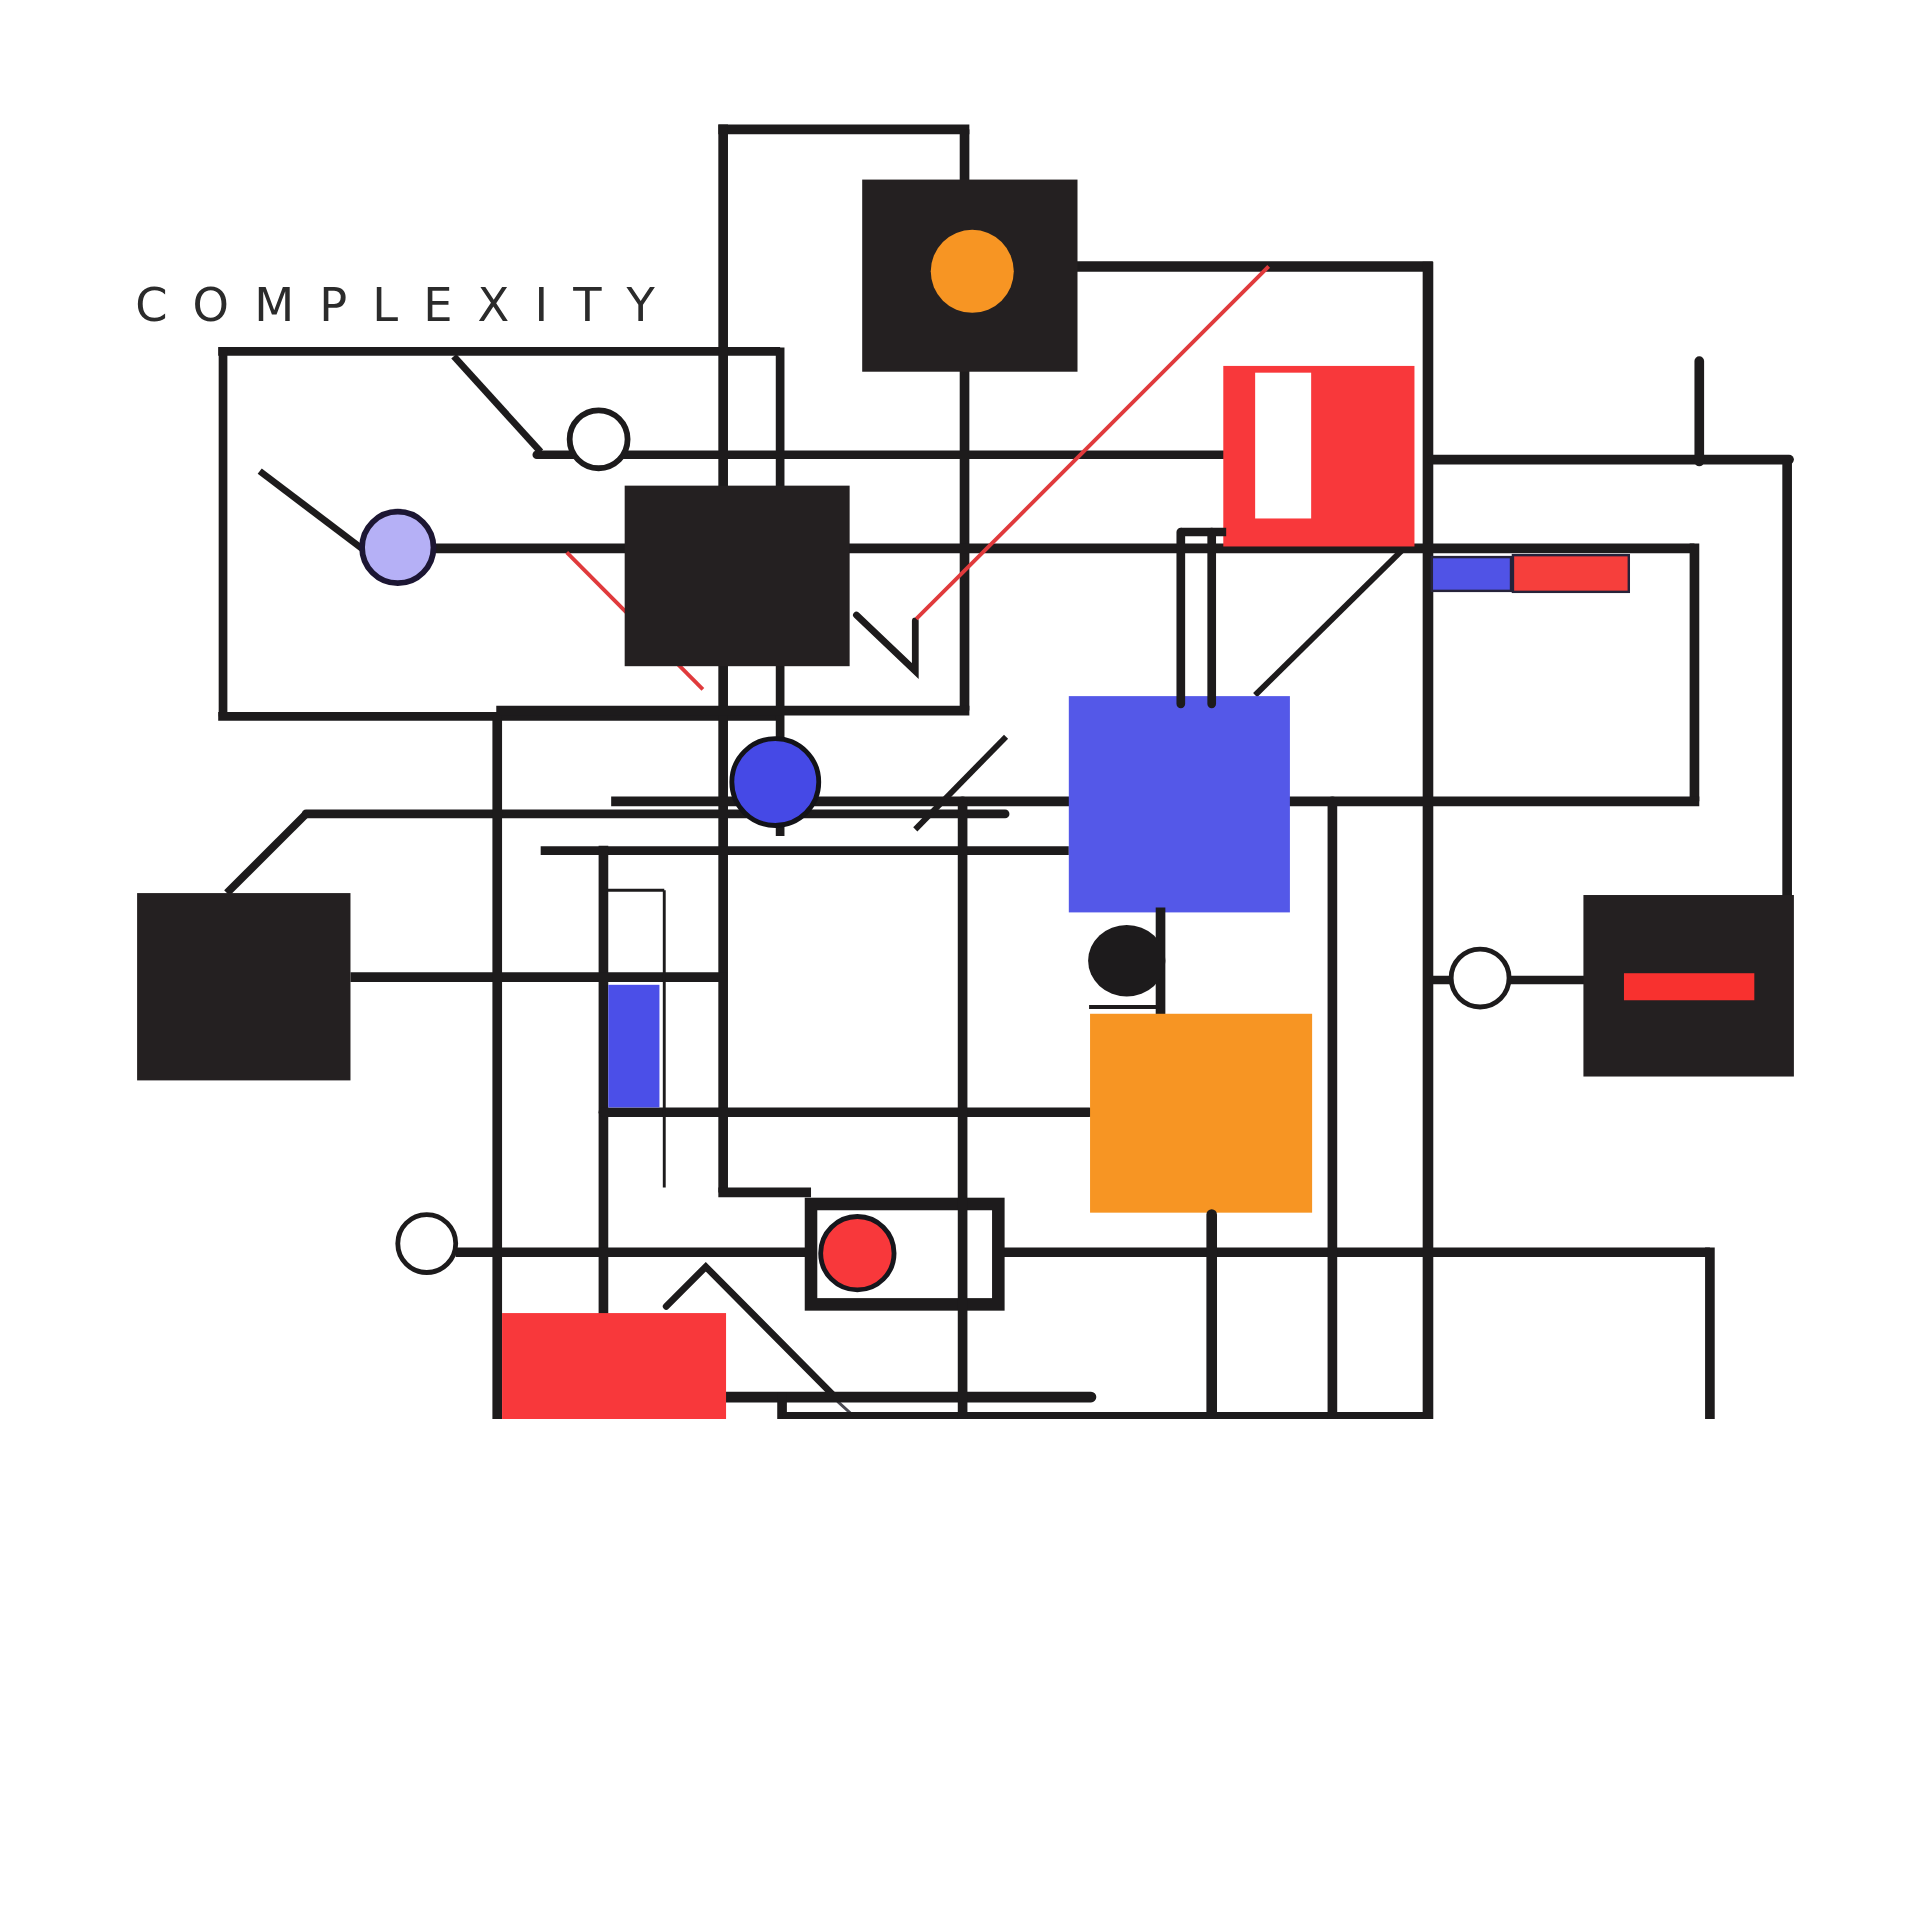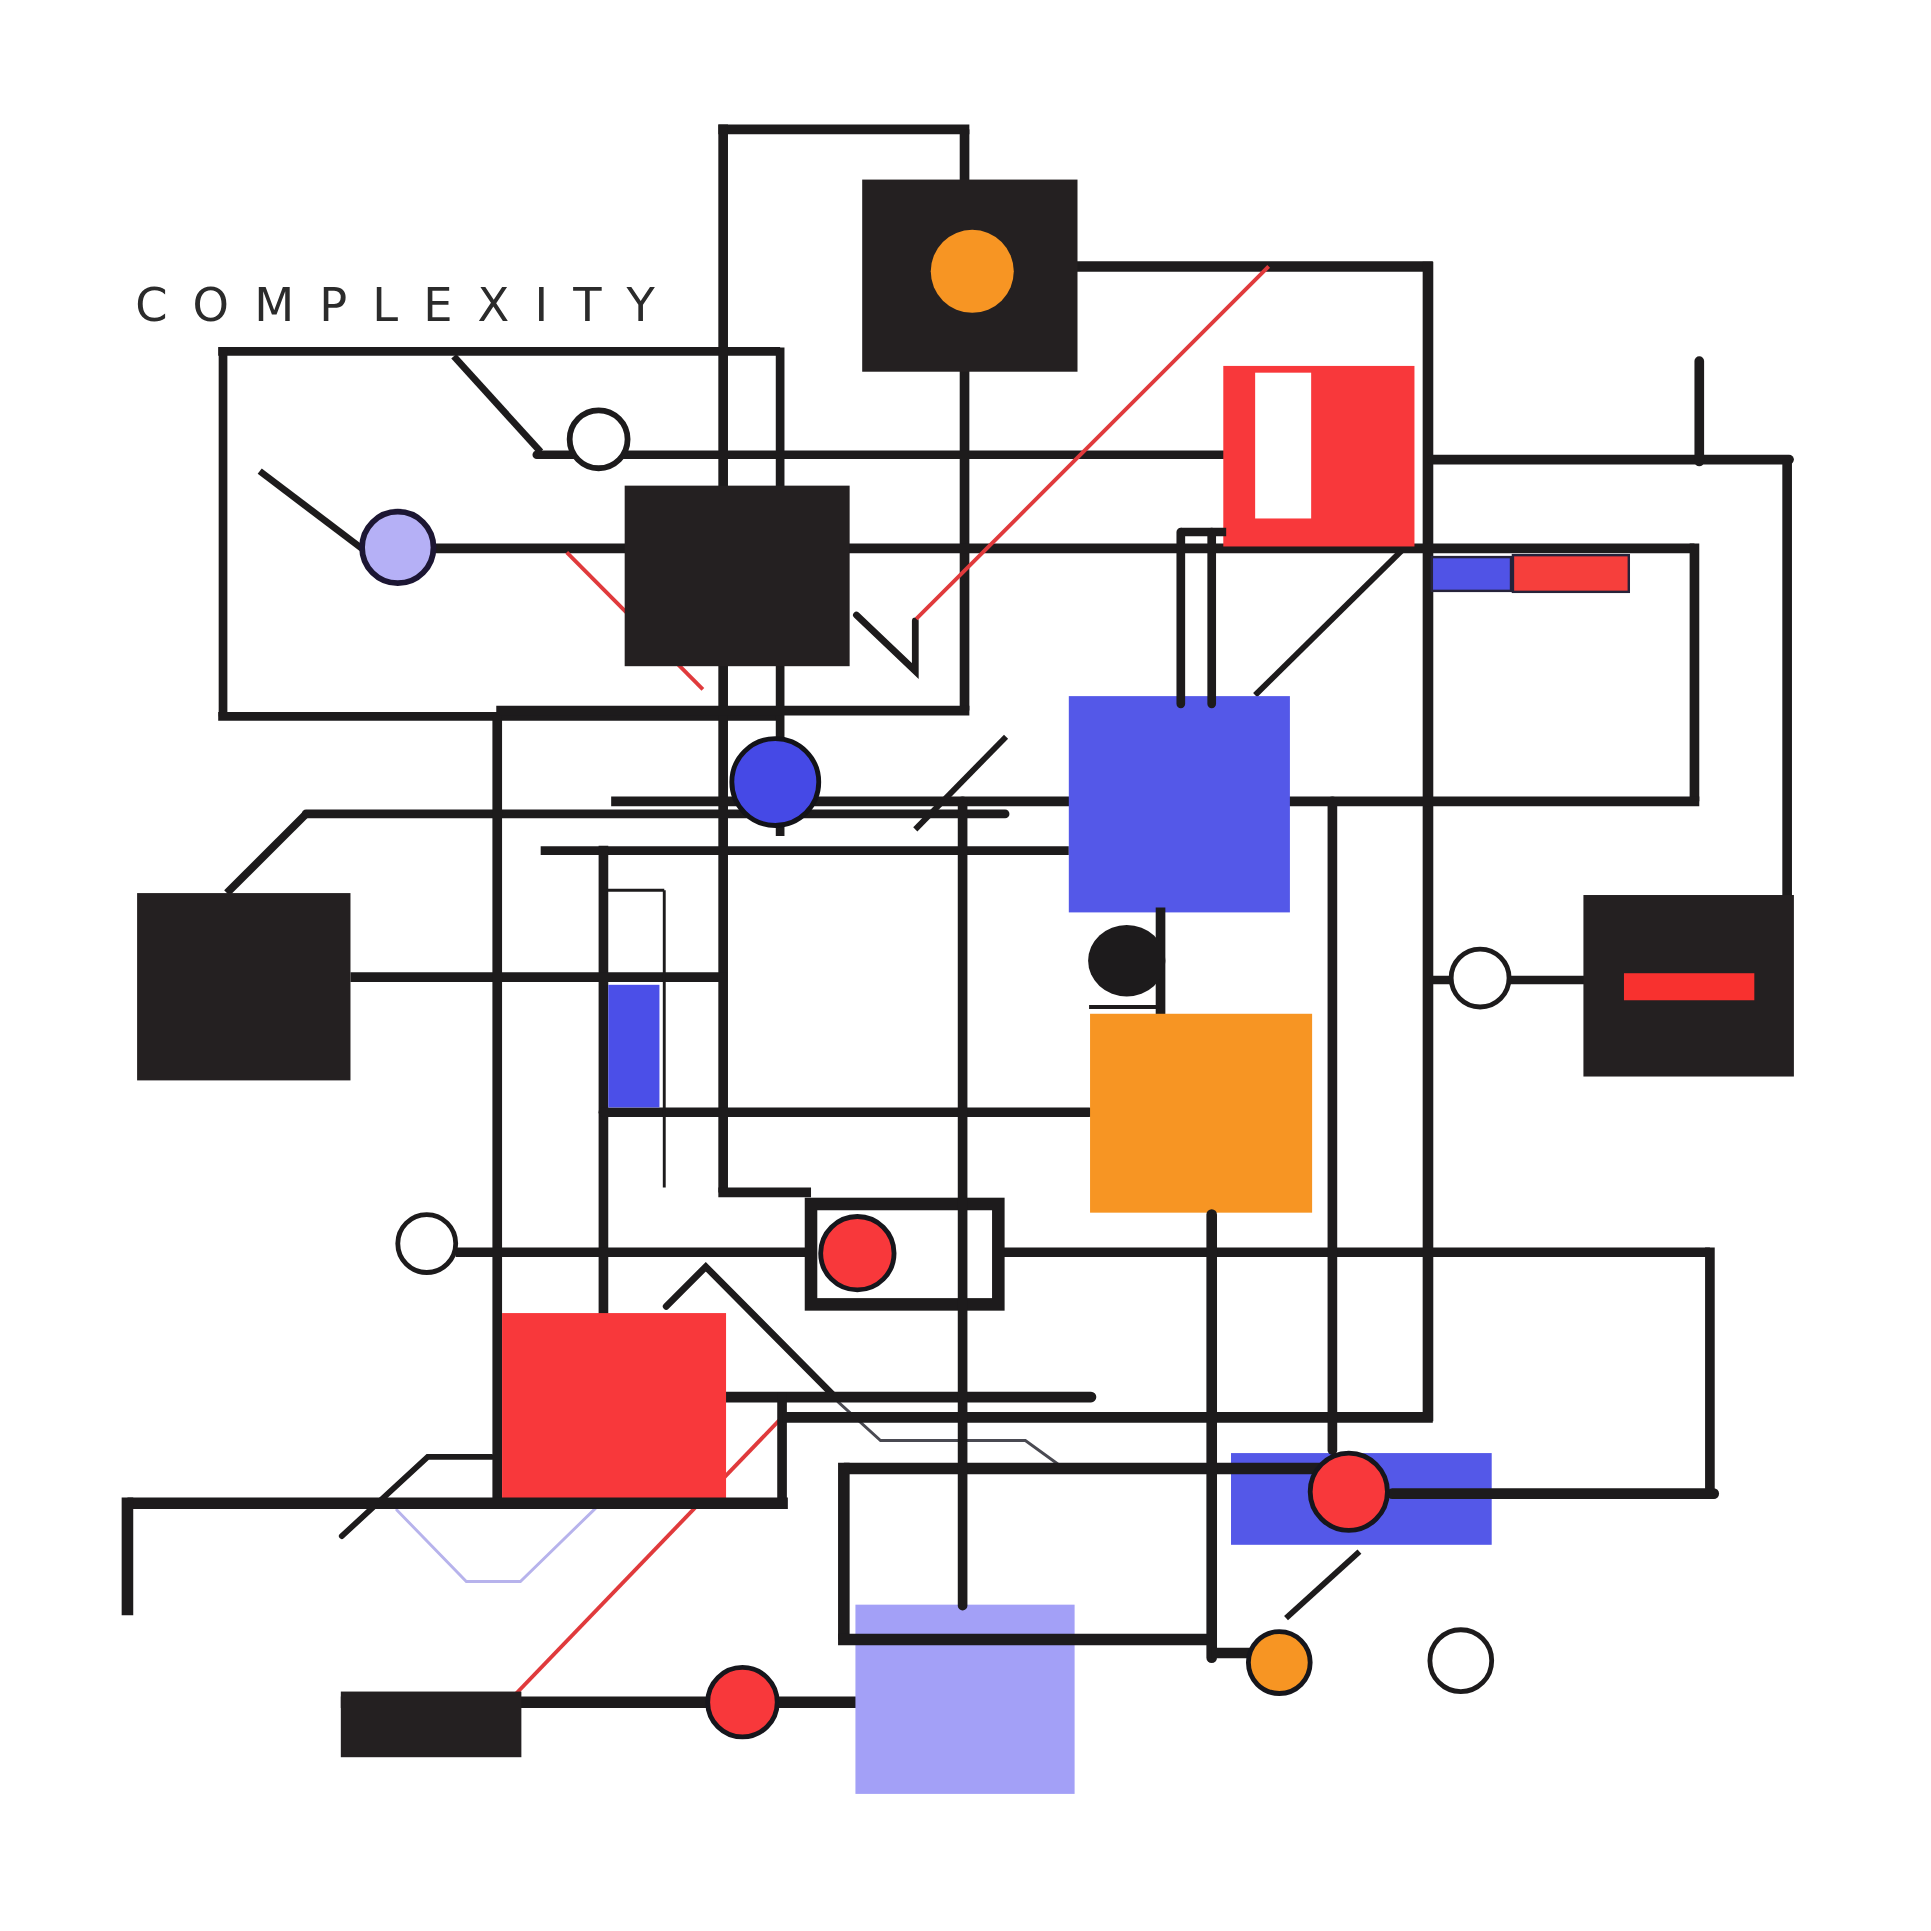--- a/index.html
+++ b/index.html
@@ -1,16 +1,16 @@
 <!DOCTYPE html>
 <html><head>
 <meta charset="utf-8">
 <style>
   html,body{margin:0;padding:0;background:#ffffff;}
-  .stage{width:1931px;height:1931px;position:relative;background:#bef264;overflow:hidden;}
+  .stage{width:1931px;height:1419px;position:relative;background:#bef264;overflow:hidden;}
   svg{display:block;}
   text.title{font-family:"DejaVu Sans","Liberation Sans",sans-serif;font-weight:400;}
 </style>
 </head>
 <body>
 
 <div class="stage">
   <svg id="art" width="1931" height="1931" viewBox="0 0 2000 2000" xmlns="http://www.w3.org/2000/svg">
     <rect x="0" y="0" width="2000" height="2000" fill="#ffffff"></rect>
     <g id="layers">

